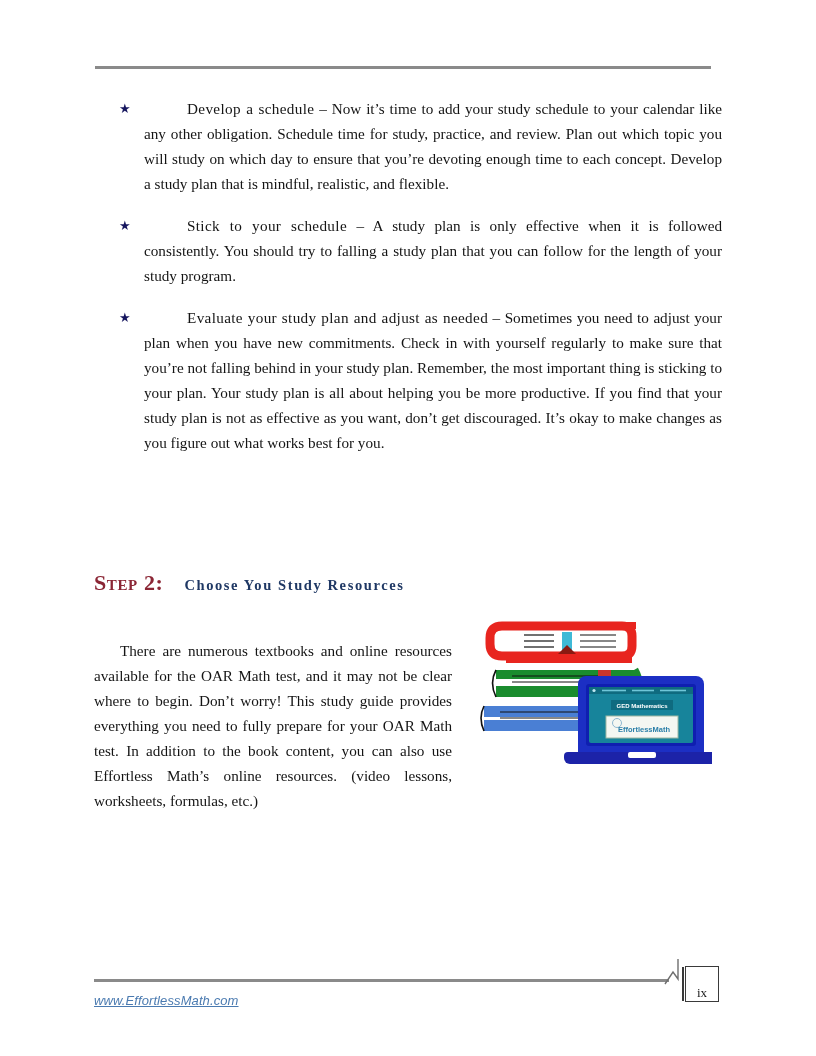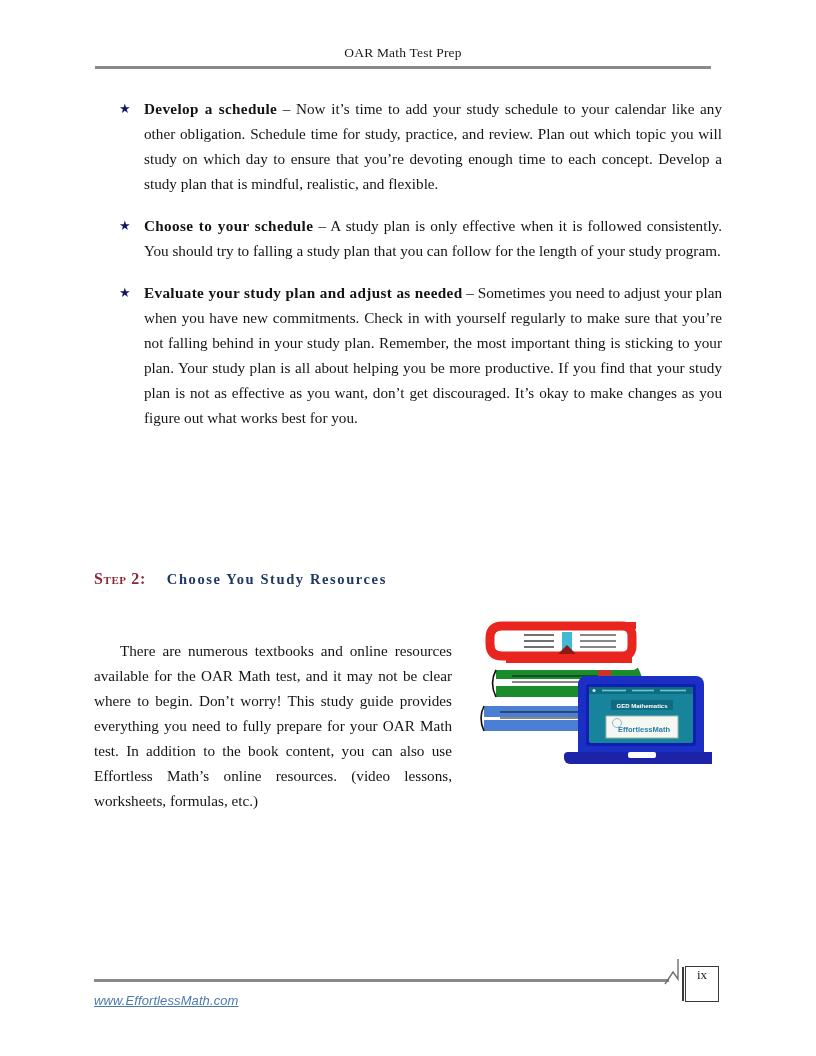--- a/index.html
+++ b/index.html
@@ -69,34 +69,35 @@
   .bullet-body {
     flex: 1 1 auto;
     font-size: 15.2px;
     line-height: 25px;
     text-align: justify;
     text-justify: inter-word;
     color: #141414;
     hyphens: none;
   }
   .bullet-lead {
-    font-weight: bold;
+    font-weight: normal;
     letter-spacing: .35px;
+    margin-left: 43px;
   }
 
   
   .step-heading {
     position: absolute;
     top: 570px;
     left: 94px;
     white-space: nowrap;
   }
   .step-label {
     color: #8b2635;
-    font-size: 16px;
+    font-size: 22px;
     font-variant: small-caps;
     font-weight: bold;
     letter-spacing: .6px;
   }
   .step-title {
     color: #1f3864;
     font-size: 14.5px;
     font-weight: bold;
     letter-spacing: 1.6px;
     margin-left: 21px;
@@ -160,21 +161,21 @@
   }
   .page-num-box {
     position: absolute;
     top: 966px;
     left: 685px;
     width: 32px;
     height: 34px;
     border: 1.5px solid #3a3a3a;
     background: #ffffff;
     display: flex;
-    align-items: flex-start;
+    align-items: flex-end;
     justify-content: center;
   }
   .page-num-box::before {
     content: "";
     position: absolute;
     left: -4px;
     top: 0;
     bottom: 0;
     width: 1.5px;
     background: #3a3a3a;
@@ -194,35 +195,32 @@
     text-decoration: underline;
     letter-spacing: .1px;
     text-align: right;
   }
 </style>
 </head>
 <body>
 
 <div class="page">
 
-  <div class="header">
-    <div class="header-title">OAR Math Test Prep</div>
-  </div>
   <div class="header-rule"></div>
 
   <div class="bullets">
 
     <div class="bullet-row">
       <div class="bullet-star">★</div>
       <div class="bullet-body"><span class="bullet-lead">Develop a schedule</span><span> – Now it’s time to add your study schedule to your calendar like any other obligation. Schedule time for study, practice, and review. Plan out which topic you will study on which day to ensure that you’re devoting enough time to each concept. Develop a study plan that is mindful, realistic, and flexible.</span></div>
     </div>
 
     <div class="bullet-row">
       <div class="bullet-star">★</div>
-      <div class="bullet-body"><span class="bullet-lead">Choose to your schedule</span><span> – A study plan is only effective when it is followed consistently. You should try to falling a study plan that you can follow for the length of your study program.</span></div>
+      <div class="bullet-body"><span class="bullet-lead">Stick to your schedule</span><span> – A study plan is only effective when it is followed consistently. You should try to falling a study plan that you can follow for the length of your study program.</span></div>
     </div>
 
     <div class="bullet-row">
       <div class="bullet-star">★</div>
       <div class="bullet-body"><span class="bullet-lead">Evaluate your study plan and adjust as needed</span><span> – Sometimes you need to adjust your plan when you have new commitments. Check in with yourself regularly to make sure that you’re not falling behind in your study plan. Remember, the most important thing is sticking to your plan. Your study plan is all about helping you be more productive. If you find that your study plan is not as effective as you want, don’t get discouraged. It’s okay to make changes as you figure out what works best for you.</span></div>
     </div>
 
   </div>
 
   <div class="step-heading"><span class="step-label">Step 2:</span><span class="step-title">Choose You Study Resources</span></div>

